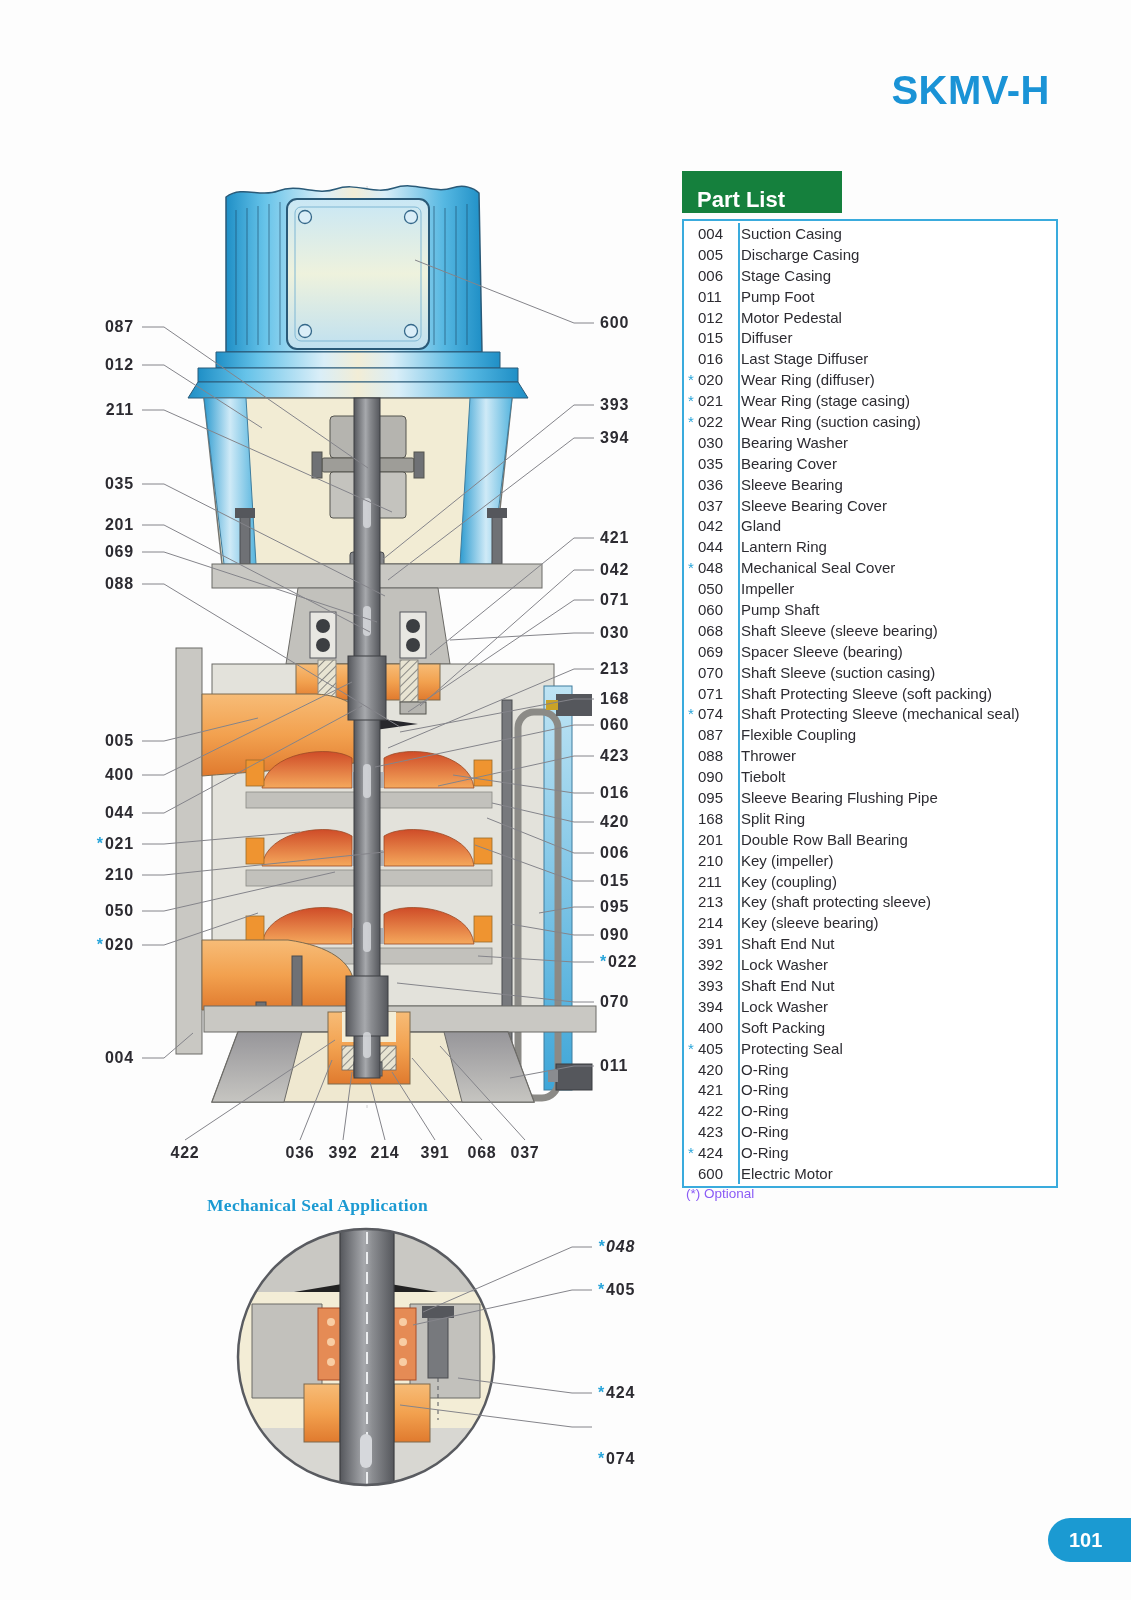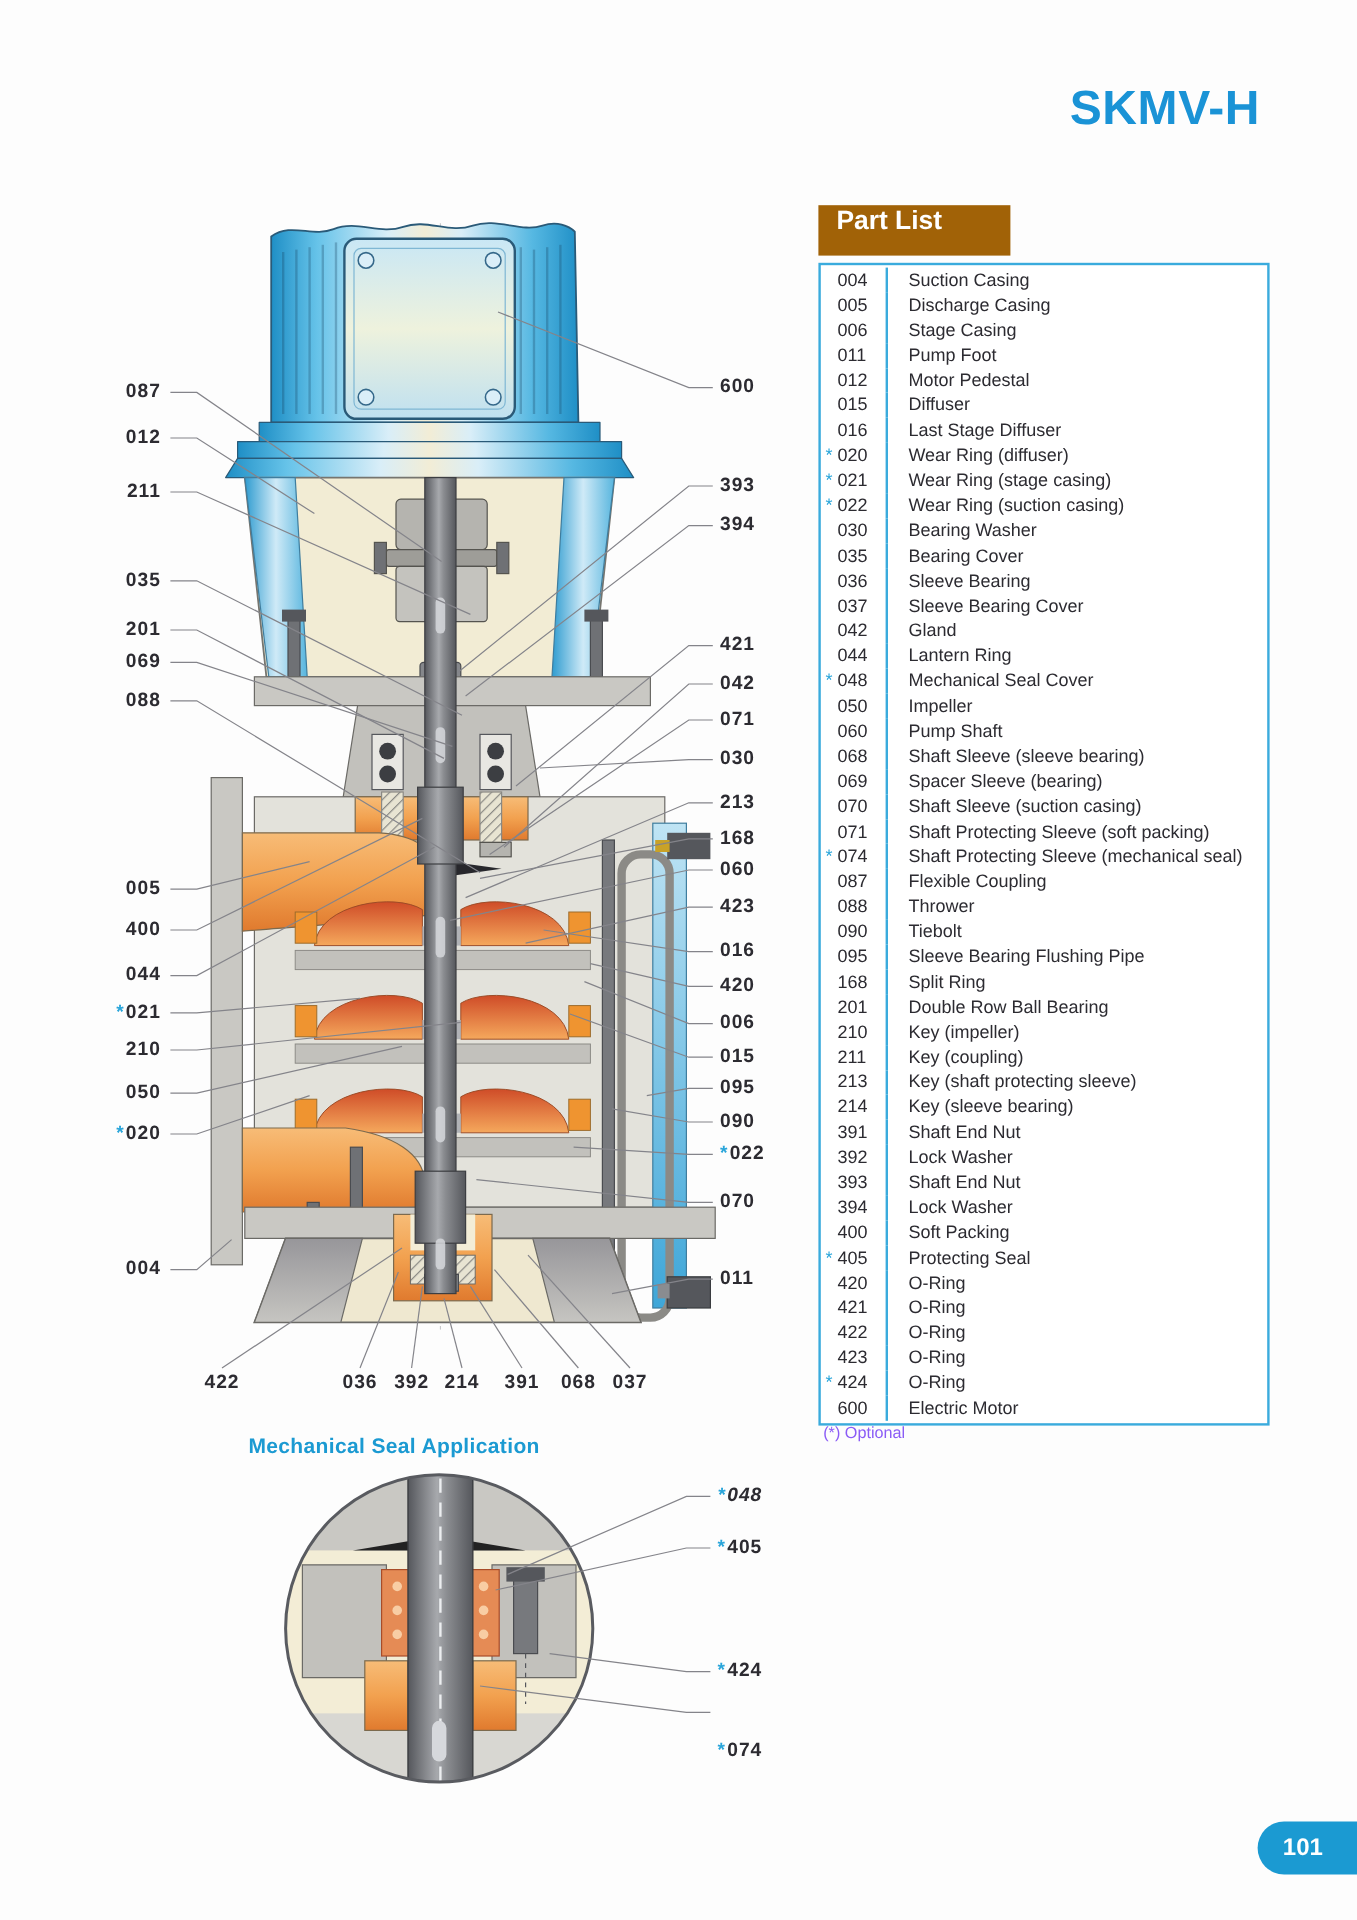--- a/index.html
+++ b/index.html
@@ -5,39 +5,39 @@
   html,body{margin:0;padding:0;background:#ffffff;}
   .page{position:relative;width:1131px;height:1600px;background:#fdfdfd;overflow:hidden;
         font-family:"Liberation Sans",sans-serif;color:#2c2b31;}
   
   .badge{position:absolute;left:80px;top:81px;width:241px;height:38px;background:#1b9ad2;
          display:flex;align-items:center;padding-left:13px;box-sizing:border-box;}
   .badge span{color:#fff;font-weight:bold;font-size:23px;letter-spacing:.2px;}
   .model{position:absolute;top:68px;right:81px;font-size:40px;font-weight:bold;color:#1a93d6;letter-spacing:.5px;}
   
   .part-list{position:absolute;left:682px;top:171px;width:376px;}
-  .pl-header{width:160px;height:42px;background:#a16207;display:flex;align-items:flex-start;
+  .pl-header{width:160px;height:42px;background:#15803d;display:flex;align-items:flex-end;
              padding-left:15px;box-sizing:border-box;}
   .pl-header span{color:#fff;font-weight:bold;font-size:22px;}
   .pl-table{position:absolute;left:0;top:48px;width:376px;border:2px solid #3aabdd;
             box-sizing:border-box;background:#fff;padding:2px 0;}
   .plrow{height:20.9px;display:flex;align-items:center;font-size:15px;}
   .plcode{width:56px;box-sizing:border-box;padding-left:14px;border-right:2px solid #3aabdd;
           align-self:stretch;display:flex;align-items:center;position:relative;}
   .plcode .star{position:absolute;left:4px;top:2px;color:#29a5da;font-size:15px;}
-  .plname{padding-left:17px;}
+  .plname{padding-left:1px;}
   .pl-note{position:absolute;left:4px;top:1015px;color:#8b5cf6;font-size:13.5px;}
   
   .callout{position:absolute;height:22px;line-height:22px;font-size:16px;font-weight:bold;
            letter-spacing:.8px;color:#2c2b31;white-space:nowrap;}
   .callout .star{color:#29a5da;margin-right:1px;}
   .callout.align-r{text-align:right;}
   .callout.align-c{text-align:center;transform:translateX(-50%);}
   
-  .seal-title{position:absolute;left:207px;top:1195px;font-size:17.5px;font-weight:bold;color:#1b9ad2;letter-spacing:.3px;}
+  .seal-title{position:absolute;left:207px;top:1195px;font-size:17.5px;font-weight:bold;color:#1b9ad2;letter-spacing:.3px;font-family:Liberation Serif, serif;}
   
   .page-pill{position:absolute;left:1048px;top:1518px;width:84px;height:44px;background:#1b9ad2;
              border-radius:22px 0 0 22px;display:flex;align-items:center;padding-left:21px;box-sizing:border-box;}
   .page-pill span{color:#fff;font-size:20px;font-weight:bold;}
   .drawing-svg{position:absolute;left:0;top:0;pointer-events:none;}
 </style>
 </head>
 <body>
 
 <div class="page">

